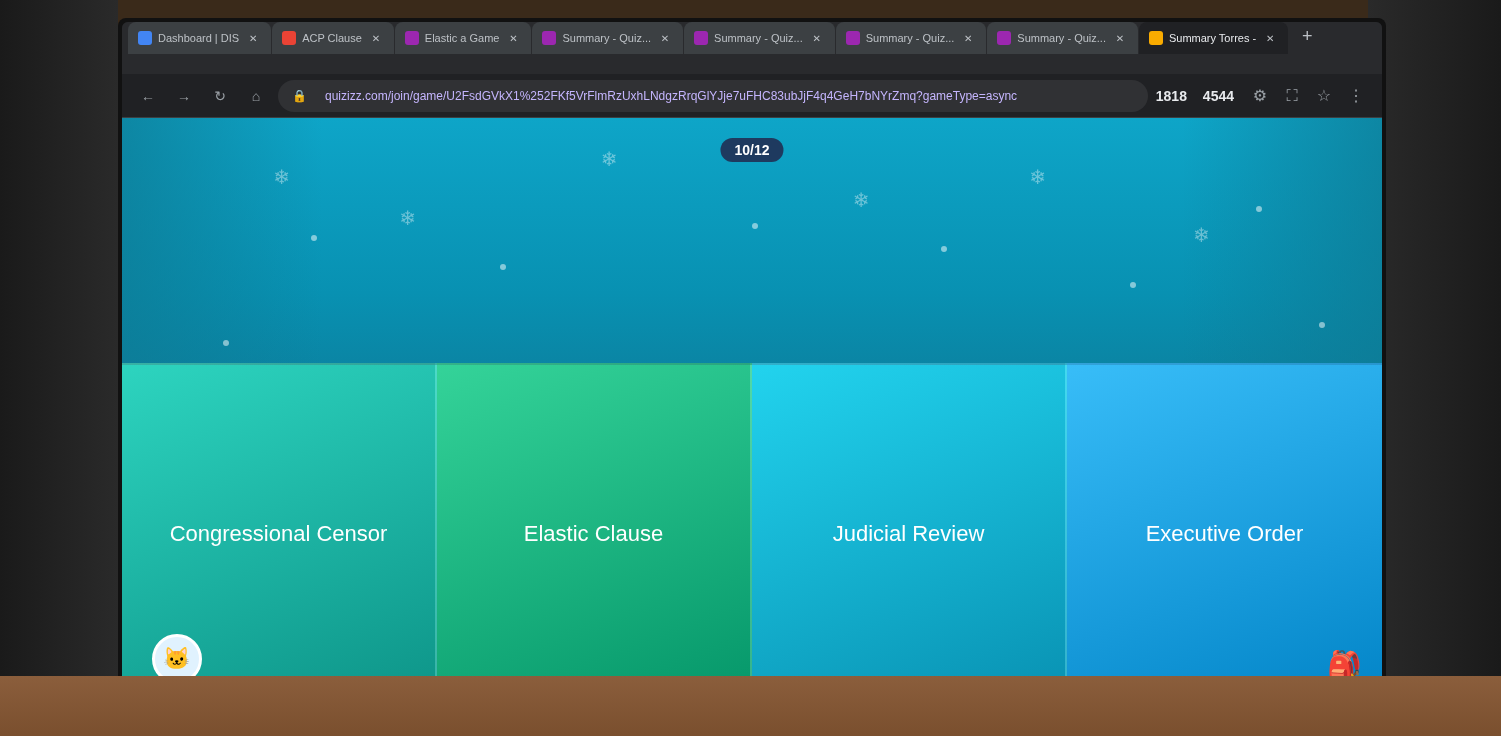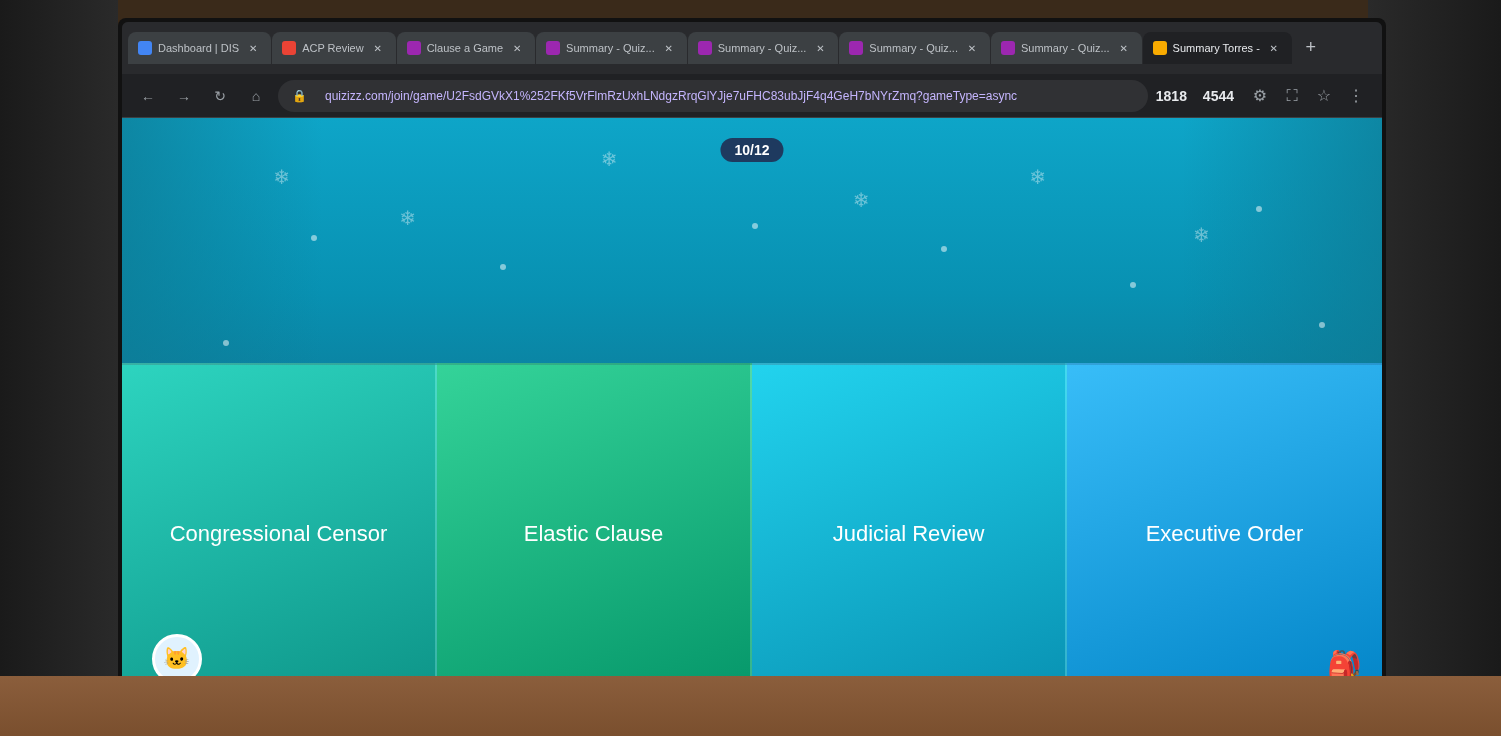--- a/index.html
+++ b/index.html
@@ -35,21 +35,21 @@
       overflow: hidden;
       display: flex;
       flex-direction: column;
     }
 
     
     .tab-bar {
       background: #292a2d;
       height: 52px;
       display: flex;
-      align-items: center;
+      align-items: flex-start;
       padding: 0 6px;
       gap: 1px;
       flex-shrink: 0;
     }
 
     .tab {
       height: 32px;
       background: #3c4043;
       border-radius: 8px 8px 0 0;
       display: flex;
@@ -379,27 +379,27 @@
   <div class="tab-bar">
 
     <div class="tab">
       <div class="tab-favicon" style="background:#4285f4; border-radius:3px;"></div>
       <span class="tab-label">Dashboard | DIS</span>
       <span class="tab-close">✕</span>
     </div>
 
     <div class="tab">
       <div class="tab-favicon" style="background:#ea4335; border-radius:3px;"></div>
-      <span class="tab-label">ACP Review</span>
+      <span class="tab-label">ACP Clause</span>
       <span class="tab-close">✕</span>
     </div>
 
     <div class="tab">
       <div class="tab-favicon" style="background:#9c27b0; border-radius:3px;"></div>
-      <span class="tab-label">Clause a Game</span>
+      <span class="tab-label">Elastic a Game</span>
       <span class="tab-close">✕</span>
     </div>
 
     <div class="tab">
       <div class="tab-favicon" style="background:#9c27b0; border-radius:3px;"></div>
       <span class="tab-label">Summary - Quiz...</span>
       <span class="tab-close">✕</span>
     </div>
 
     <div class="tab">

